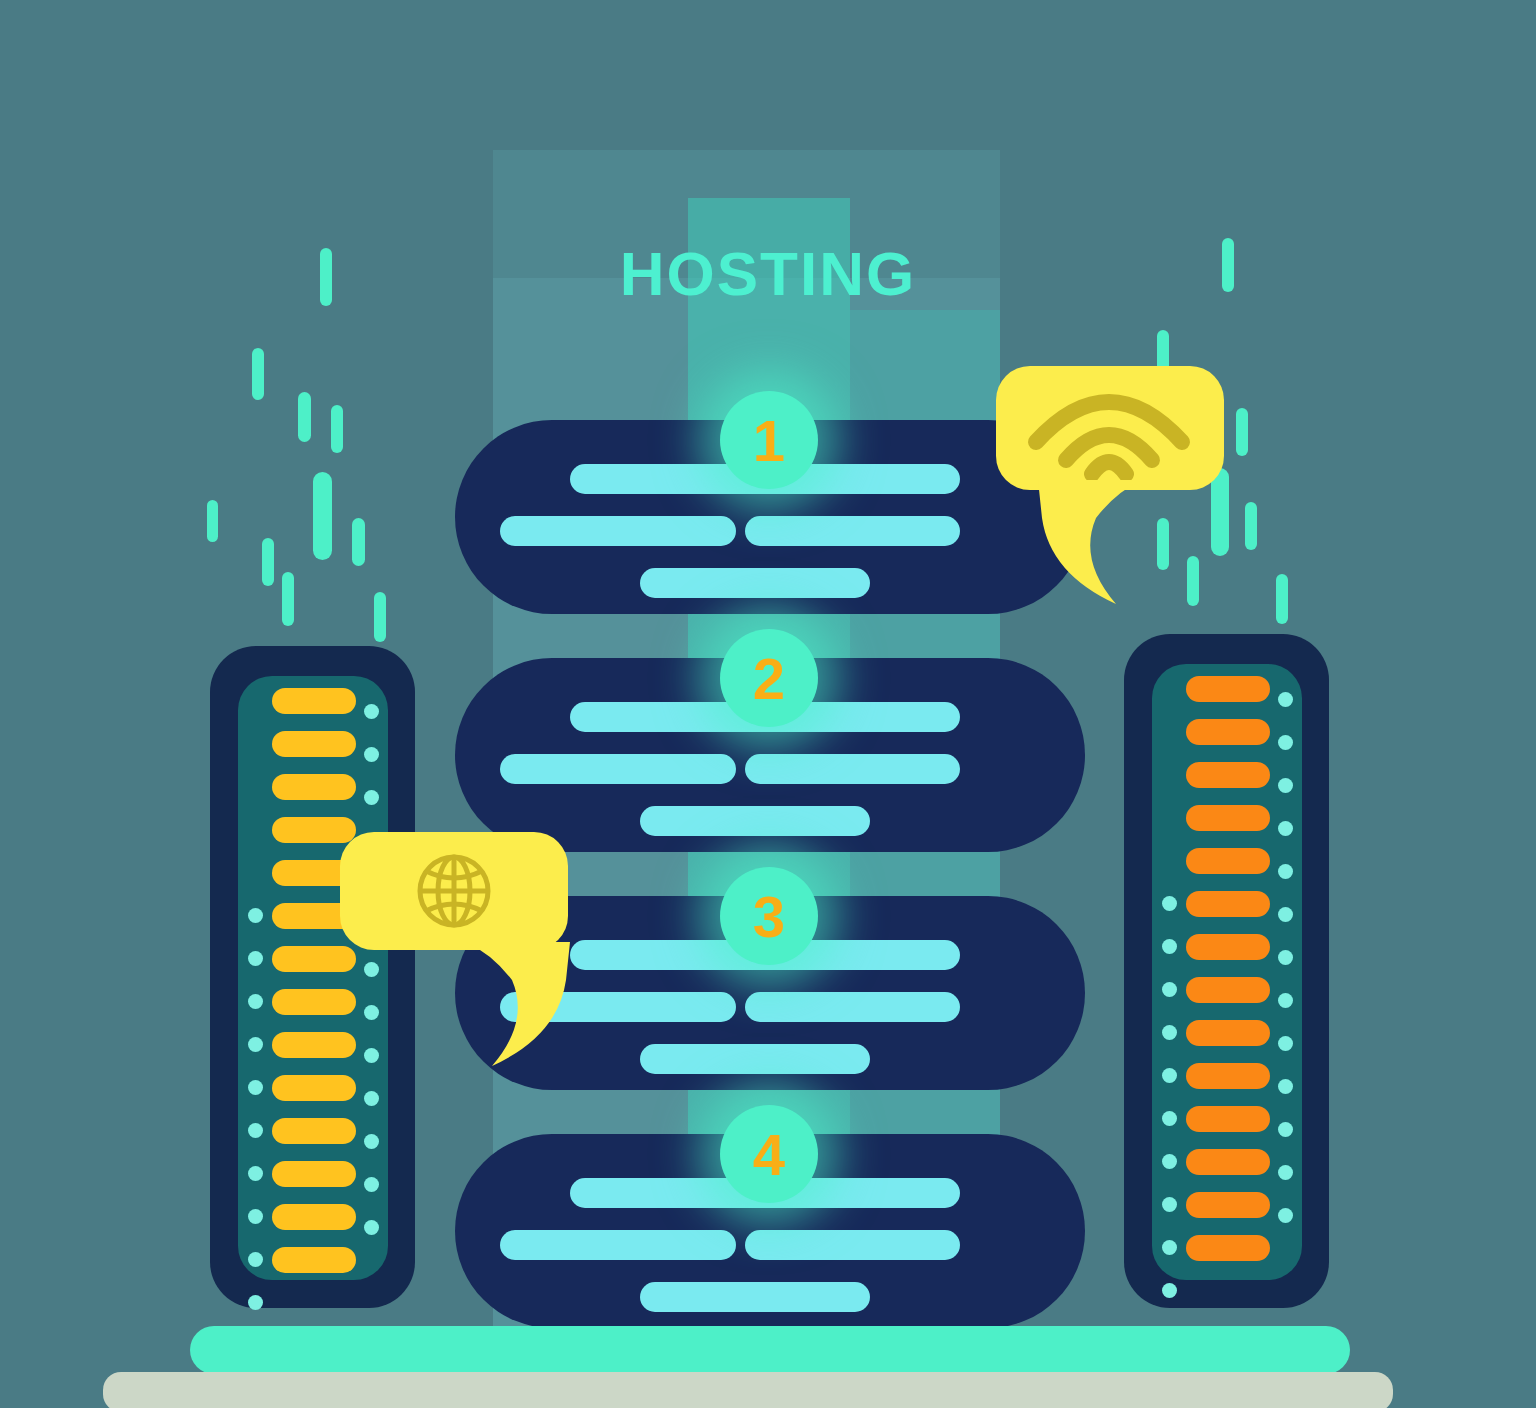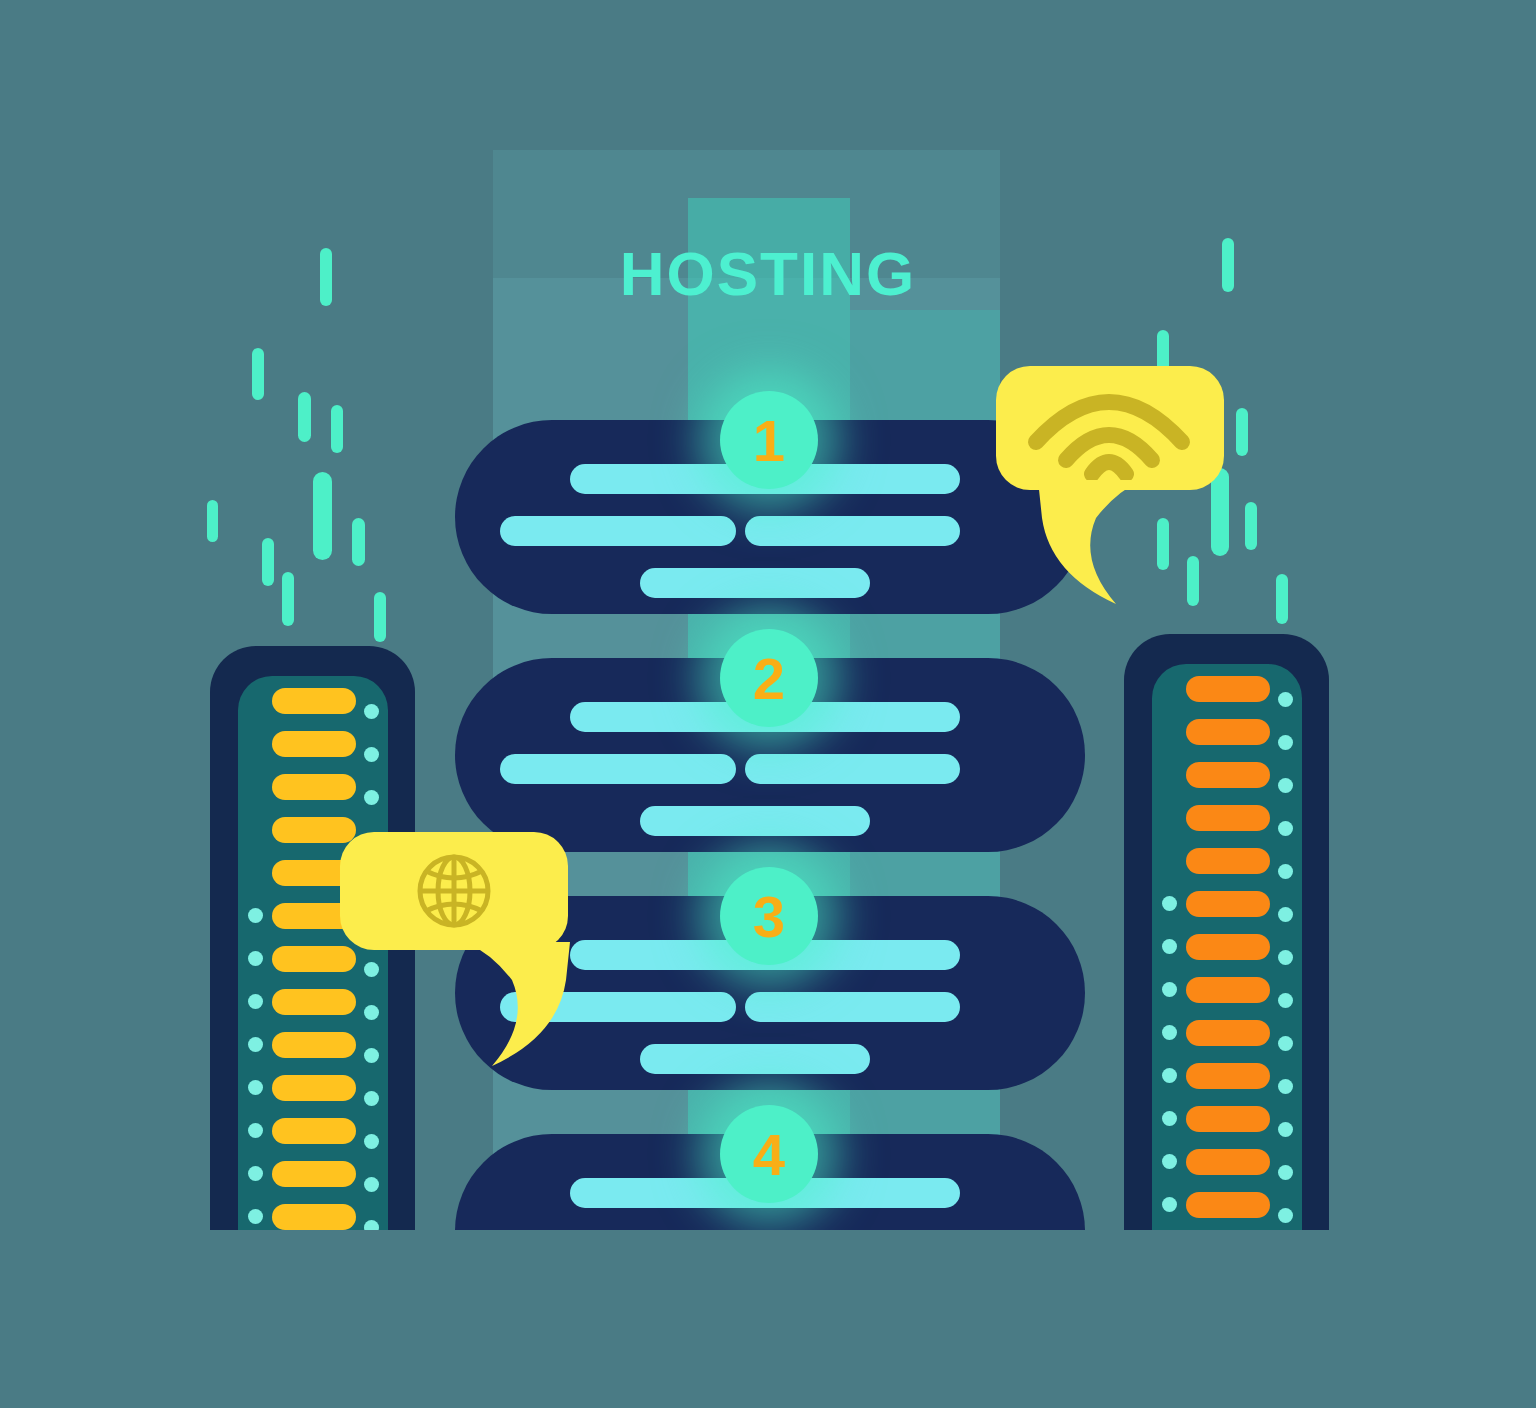--- a/index.html
+++ b/index.html
@@ -6,21 +6,21 @@
     margin: 0;
     padding: 0;
     background: #4a7b85;
   }
   body {
     font-family: "Liberation Sans", sans-serif;
   }
   #stage {
     position: relative;
     width: 1536px;
-    height: 1230px;
+    height: 1408px;
     overflow: hidden;
     background: #4a7b85;
   }
 
   
   .bg-col-wide {
     position: absolute;
     left: 493px; top: 150px;
     width: 507px; height: 1180px;
     background: #4f8790;

